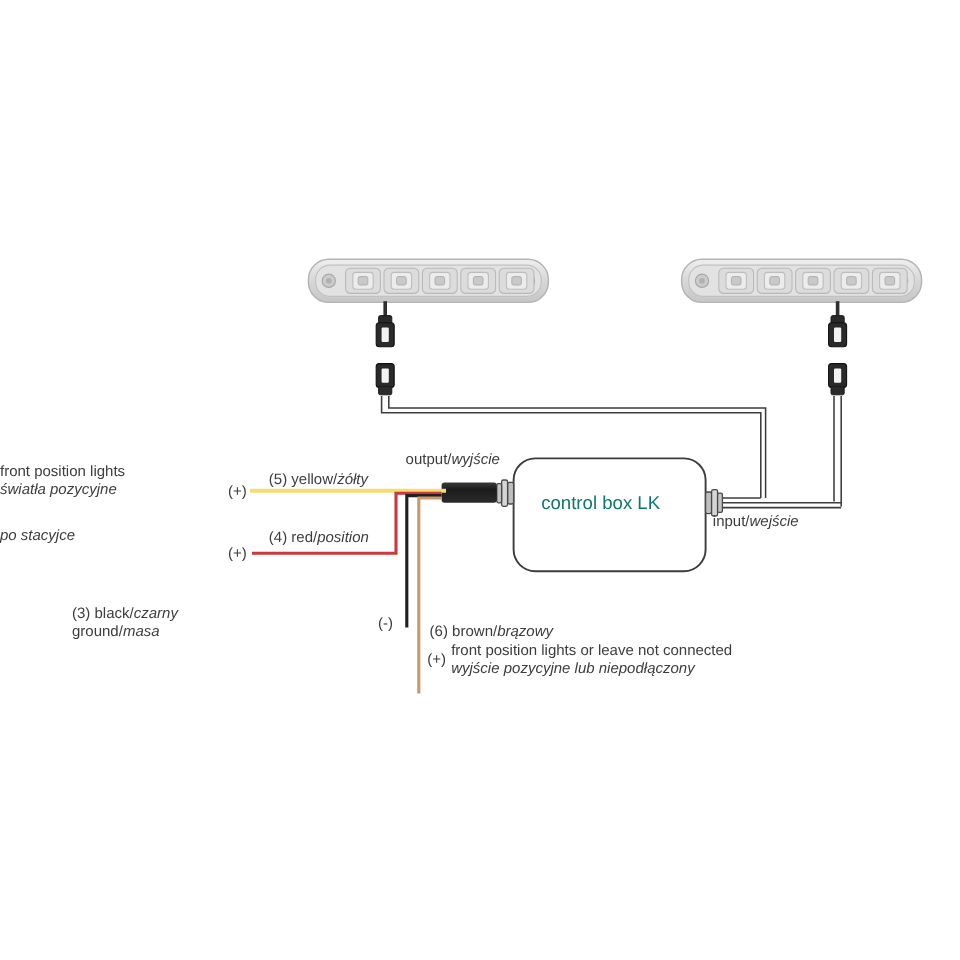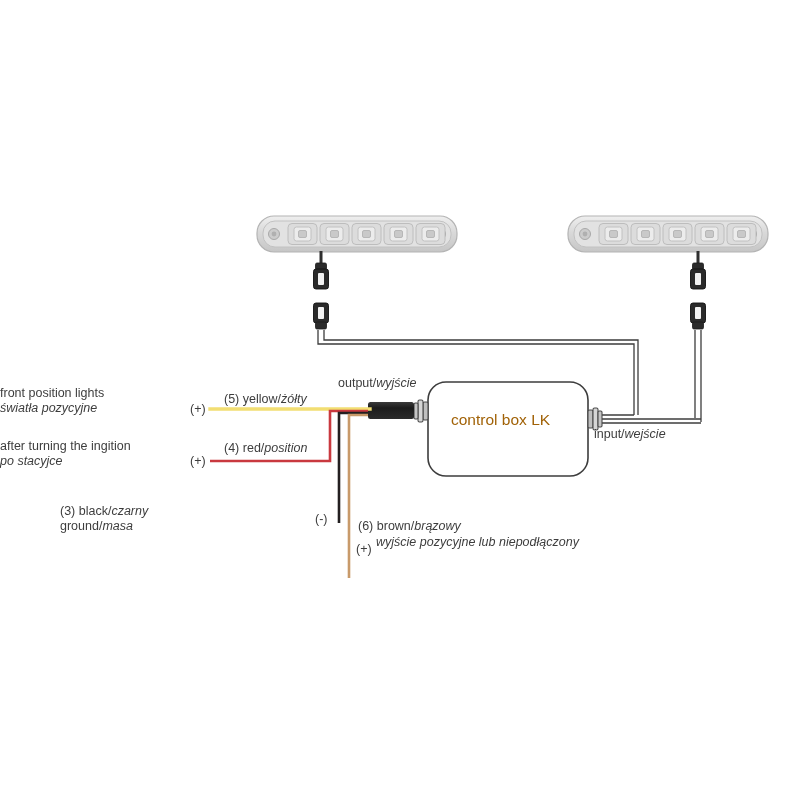--- a/index.html
+++ b/index.html
@@ -37,21 +37,21 @@
   .lbl.r {
   }
   .sign {
     position: absolute;
     color: #3d3d3d;
     font-size: 12.5px;
     white-space: nowrap;
   }
   .boxlabel {
     position: absolute;
-    color: #a16207;
+    color: #0f766e;
     font-size: 15.5px;
     white-space: nowrap;
   }
   .two-line {
     display: block;
   }
 </style>
 </head>
 <body>
 
@@ -186,34 +186,34 @@
 
   <div class="lbl r" style="left:0px; top:386px; width:185px;">
     <span class="two-line">front position lights</span>
     <span class="two-line it">światła pozycyjne</span>
   </div>
   <div class="sign" style="left:190px; top:402px;">(+)</div>
   <div class="lbl" style="left:224px; top:392px;"><span>(5)</span>
     <span>yellow/</span><span class="it">żółty</span></div>
 
   <div class="lbl r" style="left:0px; top:439px; width:185px;">
-    <span class="two-line">after turning the ingition</span>
     <span class="two-line it">po stacyjce</span>
   </div>
   <div class="sign" style="left:190px; top:454px;">(+)</div>
   <div class="lbl" style="left:224px; top:441px;"><span>(4)</span>
     <span>red/</span><span class="it">position</span></div>
 
   <div class="lbl r" style="left:60px; top:504px; width:250px;">
     <span class="two-line"><span>(3)</span>
       <span>black/</span><span class="it">czarny</span></span>
     <span class="two-line"><span>ground/</span><span class="it">masa</span></span>
   </div>
   <div class="sign" style="left:315px; top:512px;">(-)</div>
 
   <div class="lbl" style="left:358px; top:519px;text-align:center;"><span>(6)</span>
     <span>brown/</span><span class="it">brązowy</span></div>
   <div class="sign" style="left:356px; top:542px;">(+)</div>
   <div class="lbl" style="left:376px; top:535px;">
+    <span class="two-line">front position lights or leave not connected</span>
     <span class="two-line it">wyjście pozycyjne lub niepodłączony</span>
   </div>
 
 </div>
 
 </body></html>

